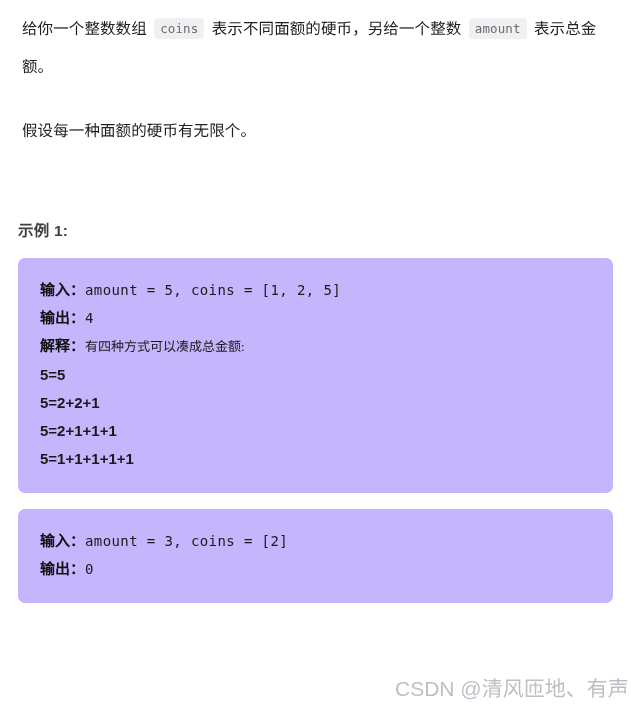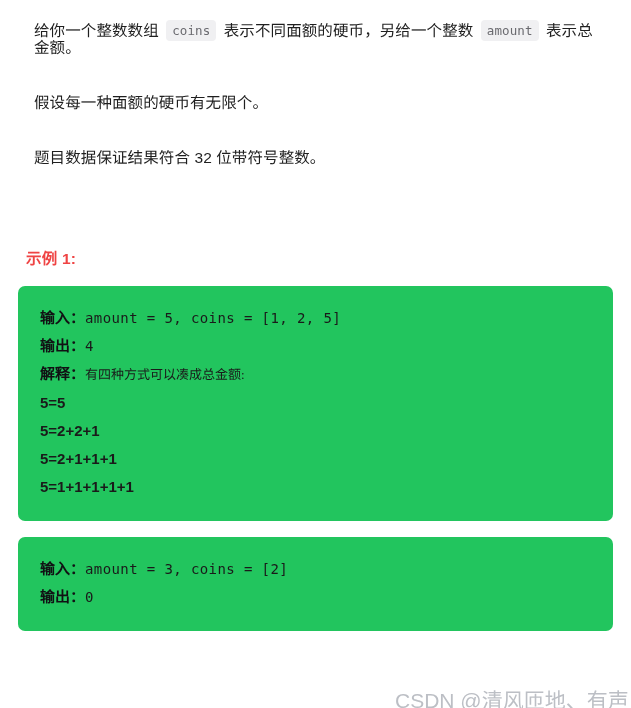--- a/index.html
+++ b/index.html
@@ -24,23 +24,23 @@
     box-sizing: border-box;
   }
 
   .content {
     padding: 0 18px 0 18px;
     box-sizing: border-box;
   }
 
   
   p.para {
-    margin: 16px;
+    margin: 4px;
     font-size: 15.5px;
-    line-height: 17px;
+    line-height: 38px;
     color: #1f1f1f;
     letter-spacing: 0.1px;
     word-break: break-word;
   }
 
   .p-block-1 { padding-top: 6px; }
   .p-block-2 { padding-top: 22px; }
   .p-block-3 { padding-top: 22px; }
   .p-block-4 { padding-top: 22px; }
 
@@ -52,34 +52,34 @@
     color: #6b6b70;
     border-radius: 4px;
     padding: 3px 6px 3px 6px;
     margin: 0 3px;
     white-space: nowrap;
     vertical-align: 1px;
   }
 
   
   h3.example-title {
-    margin: 8px;
+    margin: 0;
     font-size: 15.5px;
     font-weight: bold;
-    color: #ef4444;
+    color: #404040;
     line-height: 22px;
     letter-spacing: 0.2px;
   }
   .h-block-1 { padding-top: 66px; }
   .h-block-2 { padding-top: 28px; }
 
   
   pre.codeblock {
     margin: 16px 0 0 0;
-    background: #22c55e;
+    background: #c4b5fd;
     border-radius: 7px;
     padding: 18px 20px 20px 22px;
     box-sizing: border-box;
     font-family: "DejaVu Sans Mono", "Liberation Mono", monospace;
     font-size: 14px;
     line-height: 28px;
     color: #1a1a1a;
     white-space: pre-wrap;
     overflow: hidden;
   }
@@ -128,21 +128,20 @@
 <body>
 
 <div class="page">
   <div class="content">
 
     <p class="para p-block-1"><span>给你一个整数数组 </span><code class="chip">coins</code><span> 表示不同面额的硬币，另给一个整数 </span><code class="chip">amount</code><span> 表示总金额。</span></p>
 
 
     <p class="para p-block-3">假设每一种面额的硬币有无限个。</p>
 
-    <p class="para p-block-4">题目数据保证结果符合 32 位带符号整数。</p>
 
     <h3 class="example-title h-block-1">示例 1:</h3>
     <pre class="codeblock"><span class="cline"><span class="label">输入：</span><span class="mono">amount = 5, coins = [1, 2, 5]</span></span><span class="cline"><span class="label">输出：</span><span class="mono">4</span></span><span class="cline"><span class="label">解释：</span><span class="cn">有四种方式可以凑成总金额:</span></span><span class="cline"><span class="plain">5=5</span></span><span class="cline"><span class="plain">5=2+2+1</span></span><span class="cline"><span class="plain">5=2+1+1+1</span></span><span class="cline"><span class="plain">5=1+1+1+1+1</span></span></pre>
 
     <pre class="codeblock"><span class="cline"><span class="label">输入：</span><span class="mono">amount = 3, coins = [2]</span></span><span class="cline"><span class="label">输出：</span><span class="mono">0</span></span></pre>
 
   </div>
 
   <div class="watermark">CSDN @清风匝地、有声！</div>
 </div>

